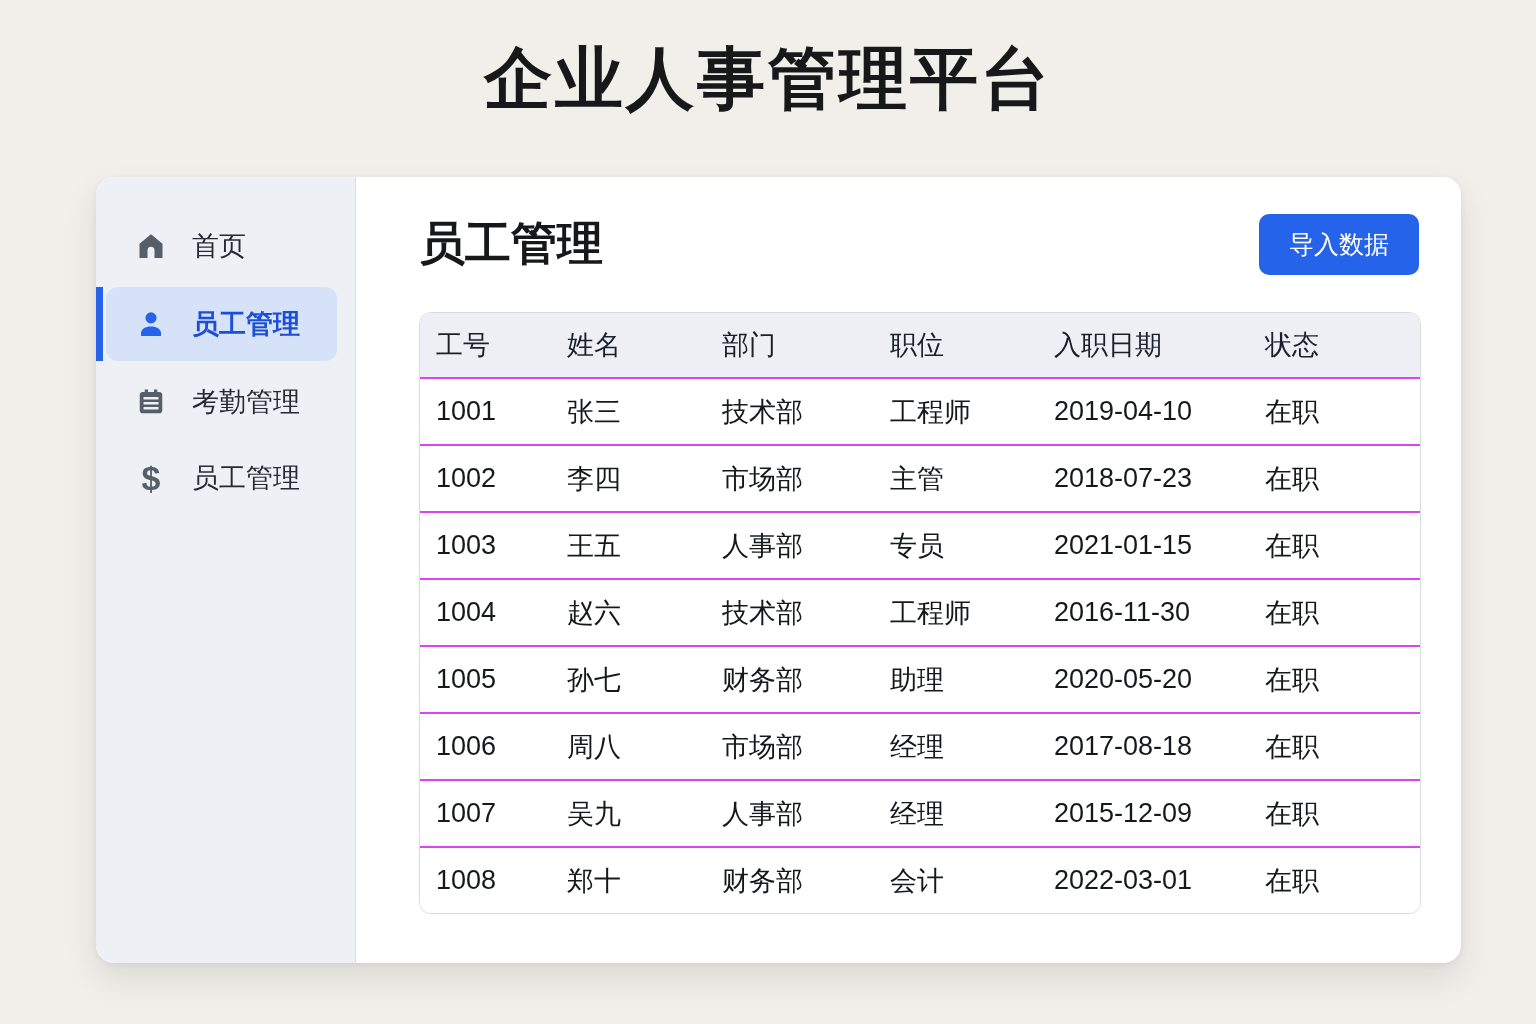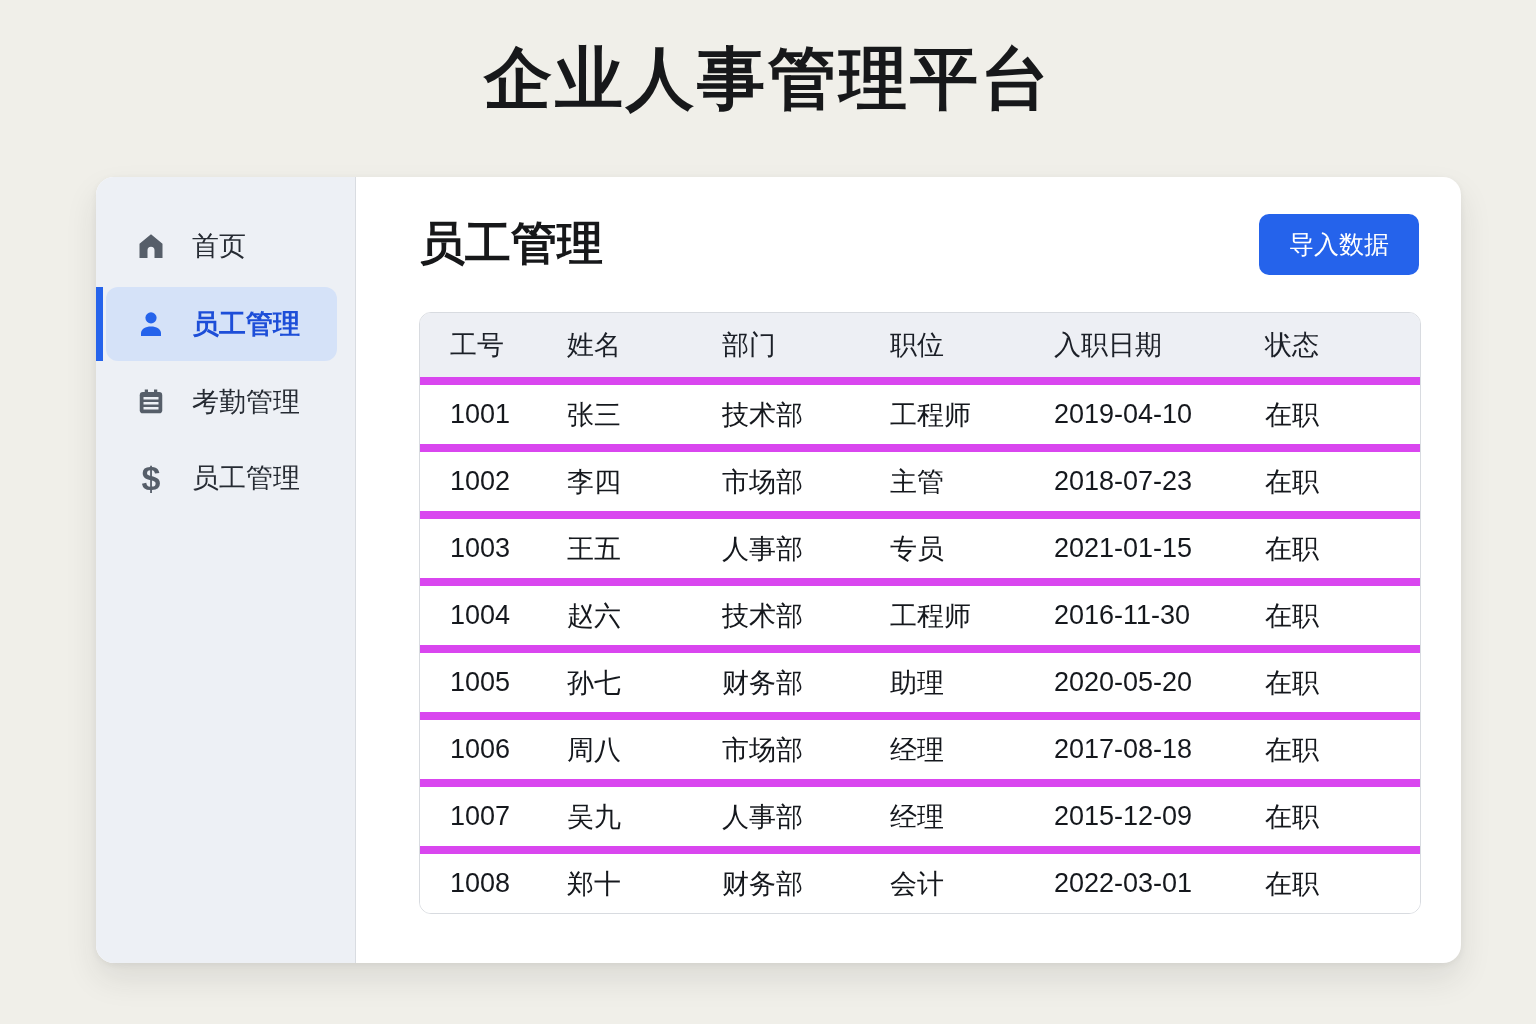--- a/index.html
+++ b/index.html
@@ -117,25 +117,25 @@
     background:#edeff4;
     height:64px;
     text-align:left;
     font-weight:500;
     color:#1b1f27;
     vertical-align:middle;
   }
   .emp-table tbody td {
     height:67px;
     vertical-align:middle;
-    border-top:8px solid #d946ef;
+    border-top:2px solid #d946ef;
     color:#15181d;
     background:#ffffff;
   }
-  .emp-table th:first-child, .emp-table td:first-child { padding-left:30px; }
+  .emp-table th:first-child, .emp-table td:first-child { padding-left:16px; }
 </style>
 </head>
 <body>
 
 <div class="page-title">企业人事管理平台</div>
 
 <div class="card">
 
   <nav class="sidebar">
 

